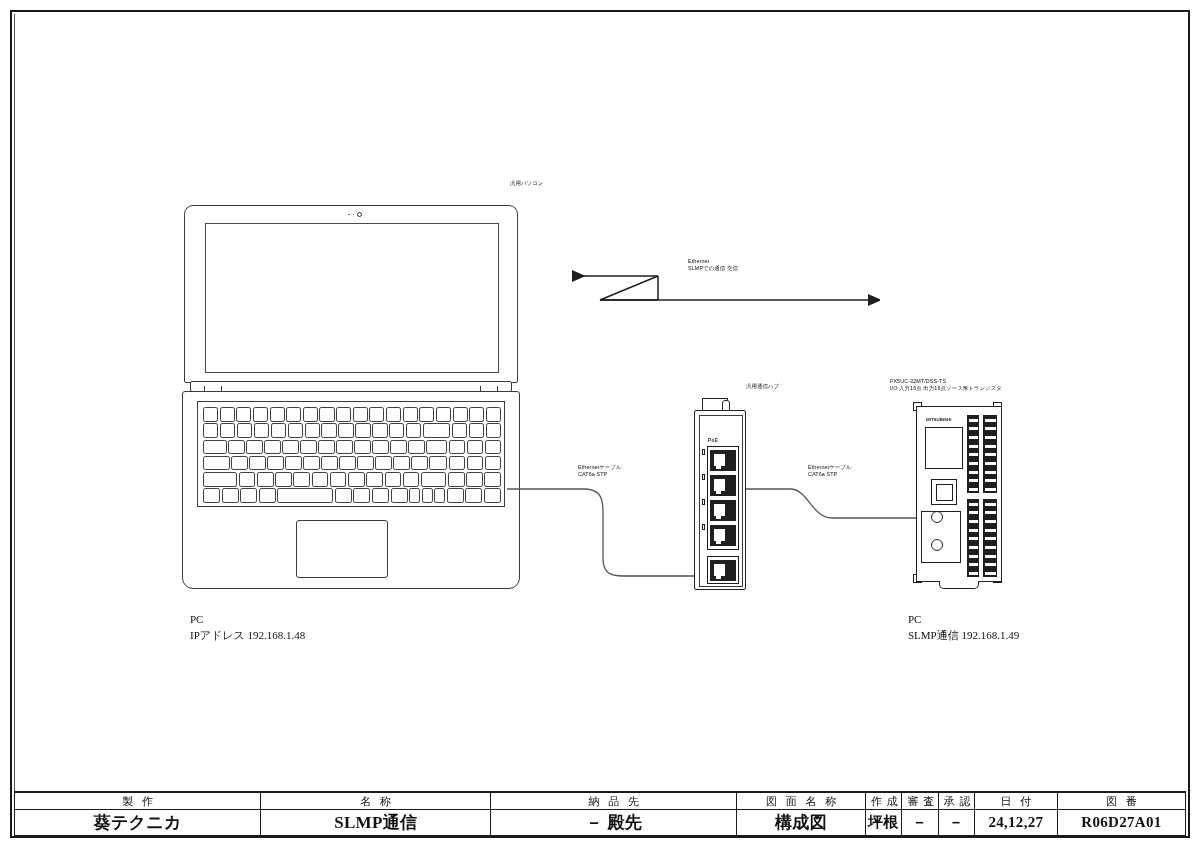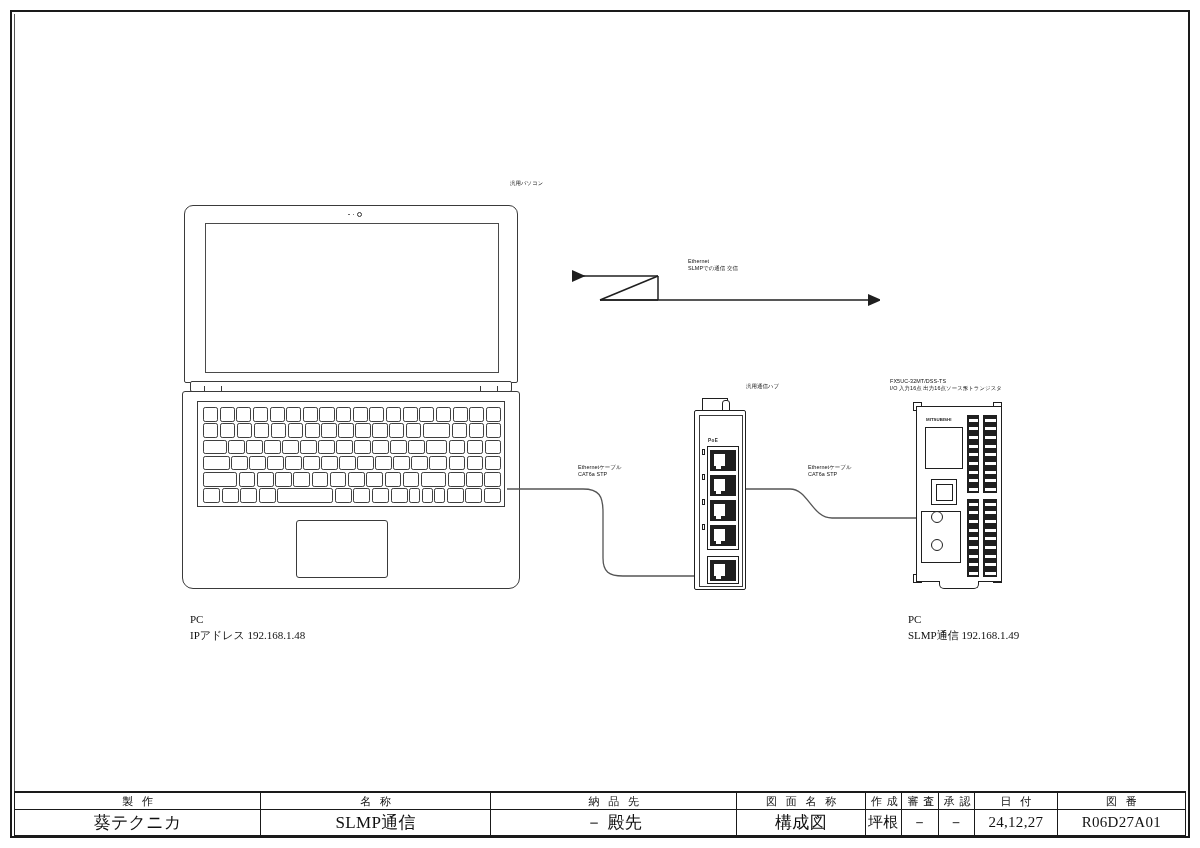--- a/index.html
+++ b/index.html
@@ -279,20 +279,21 @@
     height: 17px;
     font-size: 11px;
     letter-spacing: 3px;
     text-indent: 3px;
     font-weight: normal;
   }
   #tb-table tr.val td {
     height: 26px;
     font-size: 17px;
     letter-spacing: .3px;
+    font-weight: bold;
   }
   .tb-small-hdr { letter-spacing: 1px !important; font-size: 11px !important; }
   .tb-small-val { font-size: 15px !important; }
 </style>
 </head>
 <body>
 
 <div id="sheet">
 
   <div id="frame-outer"></div>

